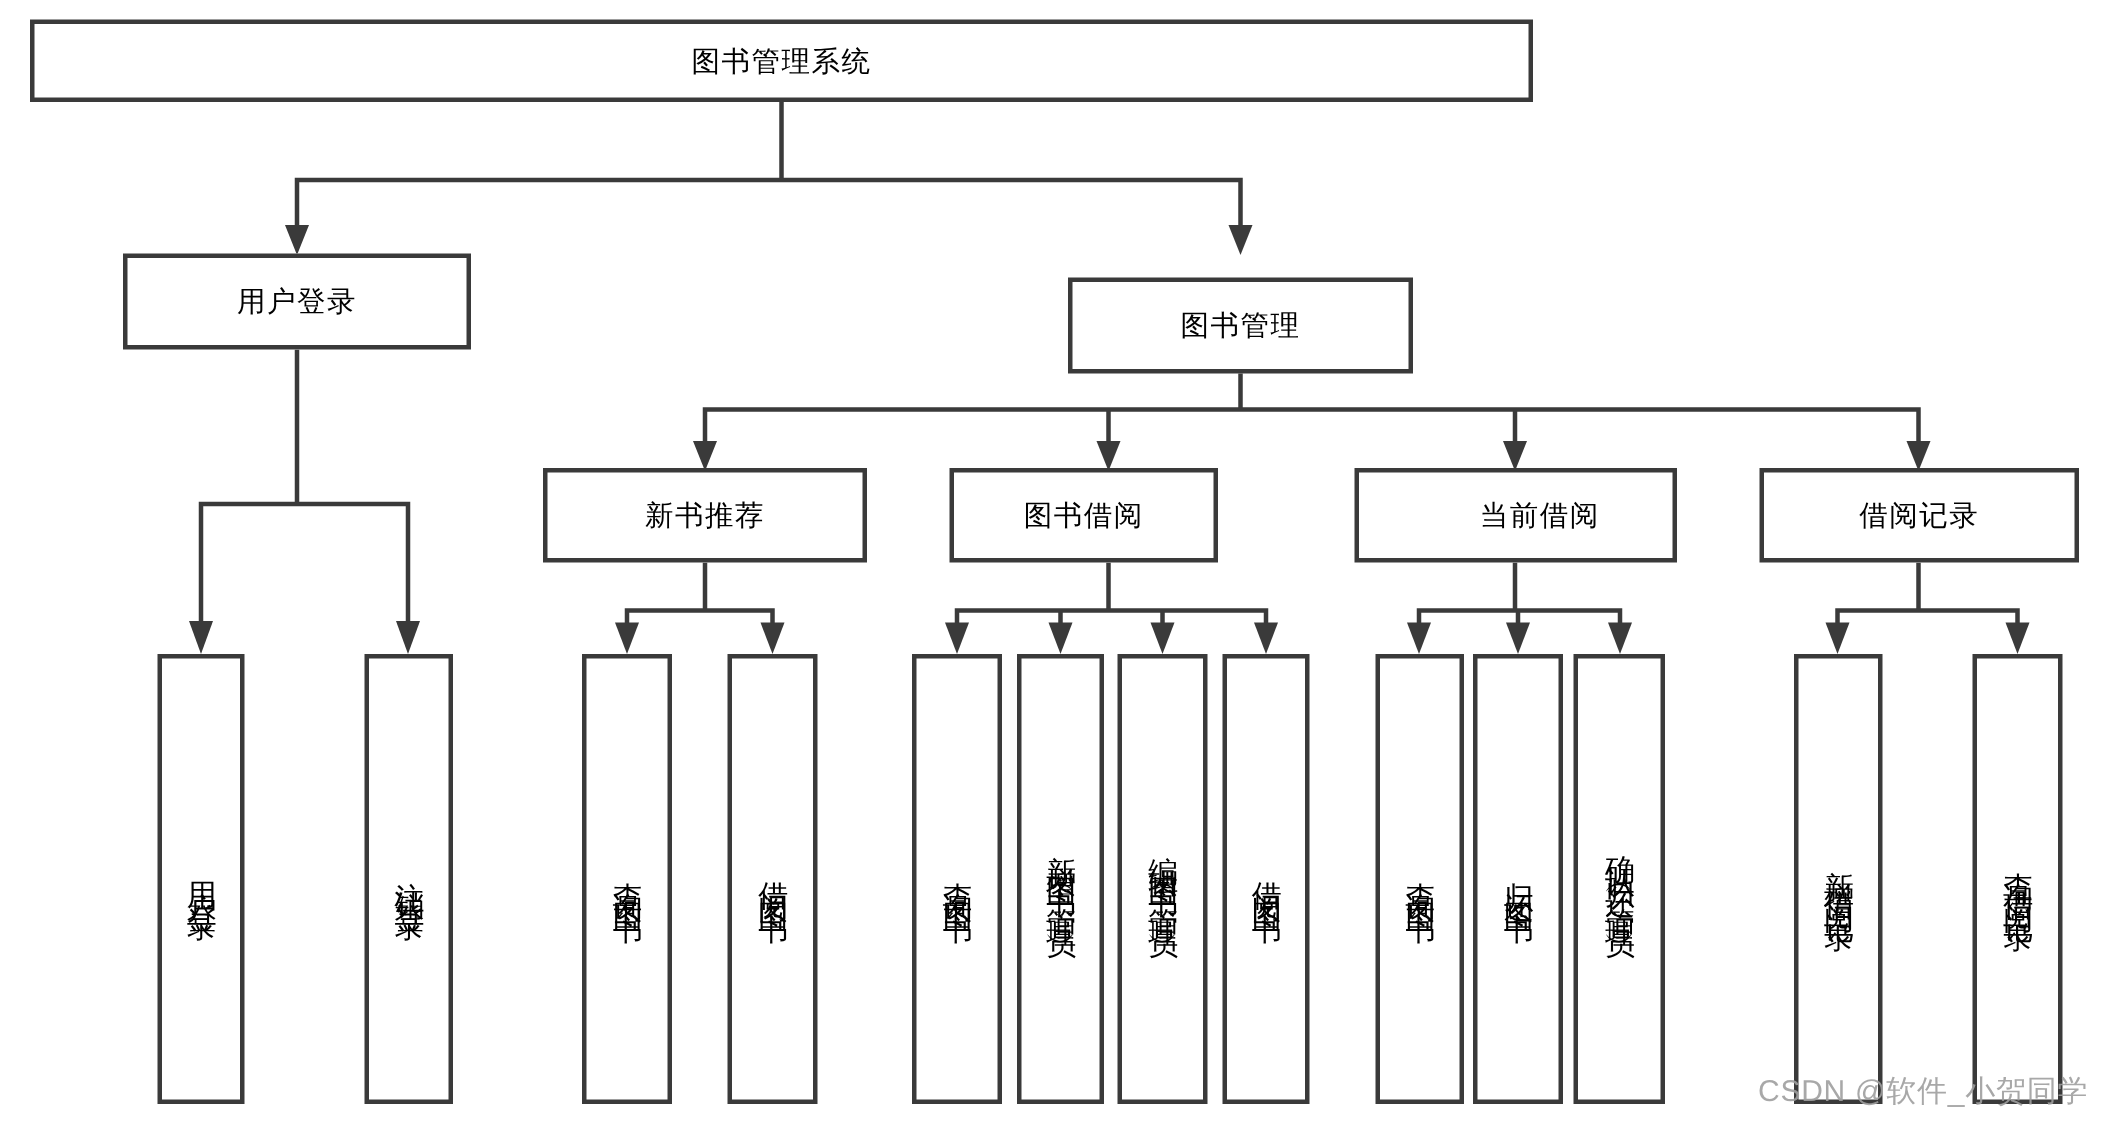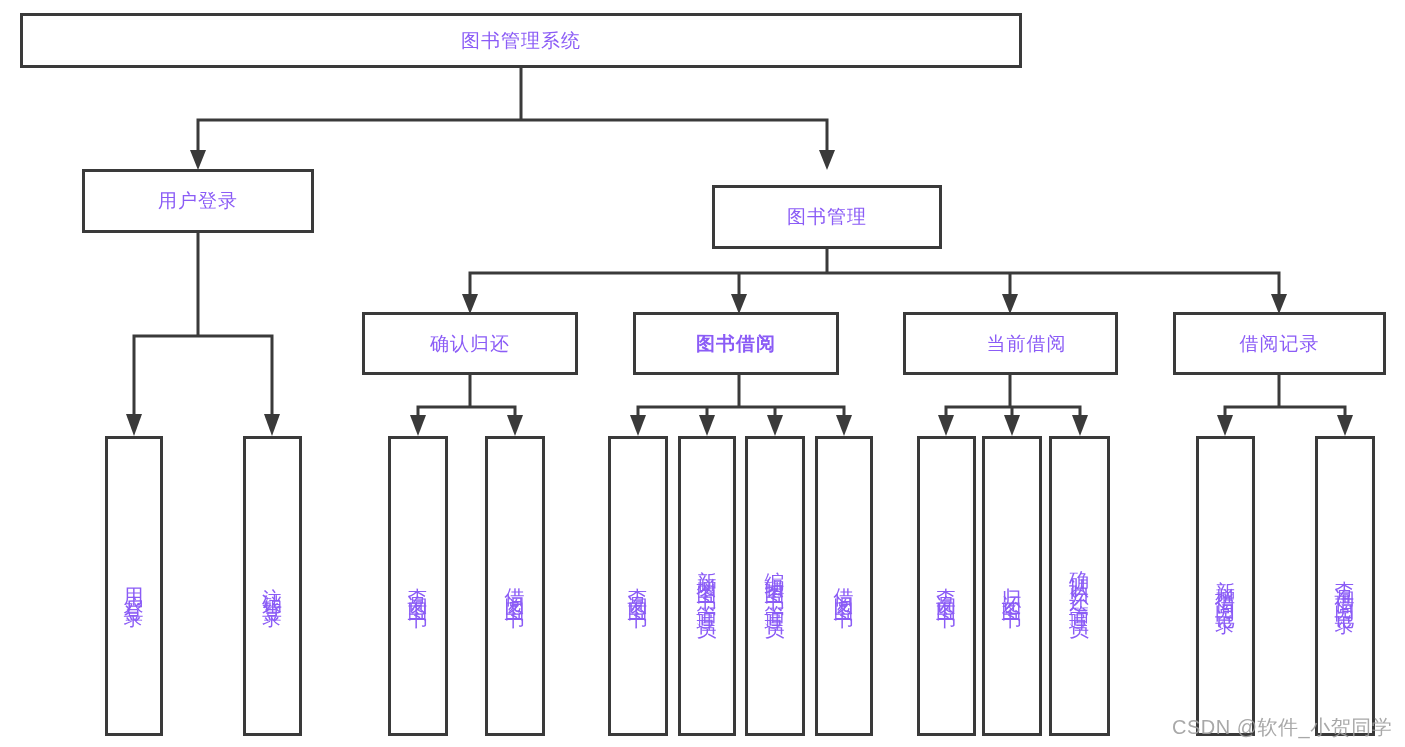--- a/index.html
+++ b/index.html
@@ -22,21 +22,21 @@
     z-index: 1;
   }
   .node {
     position: absolute;
     box-sizing: border-box;
     border: 3px solid #3a3a3a;
     background: #ffffff;
     display: flex;
     align-items: center;
     justify-content: center;
-    color: #8b5cf6;
+    color: #000000;
     z-index: 2;
   }
   .node.h-label {
     font-size: 19px;
     letter-spacing: 1px;
   }
   .node.leaf {
     font-size: 20px;
   }
   .node.leaf .vtext {
@@ -112,22 +112,22 @@
         <polygon points="1337,415 1353,415 1345,436" stroke="none"></polygon>
       </g>
     </g>
   </svg>
 
   <div class="node h-label" style="left:20px; top:13px; width:1002px; height:55px;">图书管理系统</div>
 
   <div class="node h-label" style="left:82px; top:169px; width:232px; height:64px;">用户登录</div>
   <div class="node h-label" style="left:712px; top:169px; width:230px; height:64px;margin-top:16px;">图书管理</div>
 
-  <div class="node h-label" style="left:362px; top:312px; width:216px; height:63px;">确认归还</div>
-  <div class="node h-label" style="left:633px; top:312px; width:206px; height:63px;font-weight:bold;">图书借阅</div>
+  <div class="node h-label" style="left:362px; top:312px; width:216px; height:63px;">新书推荐</div>
+  <div class="node h-label" style="left:633px; top:312px; width:179px; height:63px;">图书借阅</div>
   <div class="node h-label" style="left:903px; top:312px; width:215px; height:63px;padding-left:32px;">当前借阅</div>
   <div class="node h-label" style="left:1173px; top:312px; width:213px; height:63px;">借阅记录</div>
 
   <div class="node leaf" style="left:105px; top:436px; width:58px; height:300px;">
     <span class="vtext">用户登录</span>
   </div>
   <div class="node leaf" style="left:243px; top:436px; width:59px; height:300px;">
     <span class="vtext">注销登录</span>
   </div>
 

